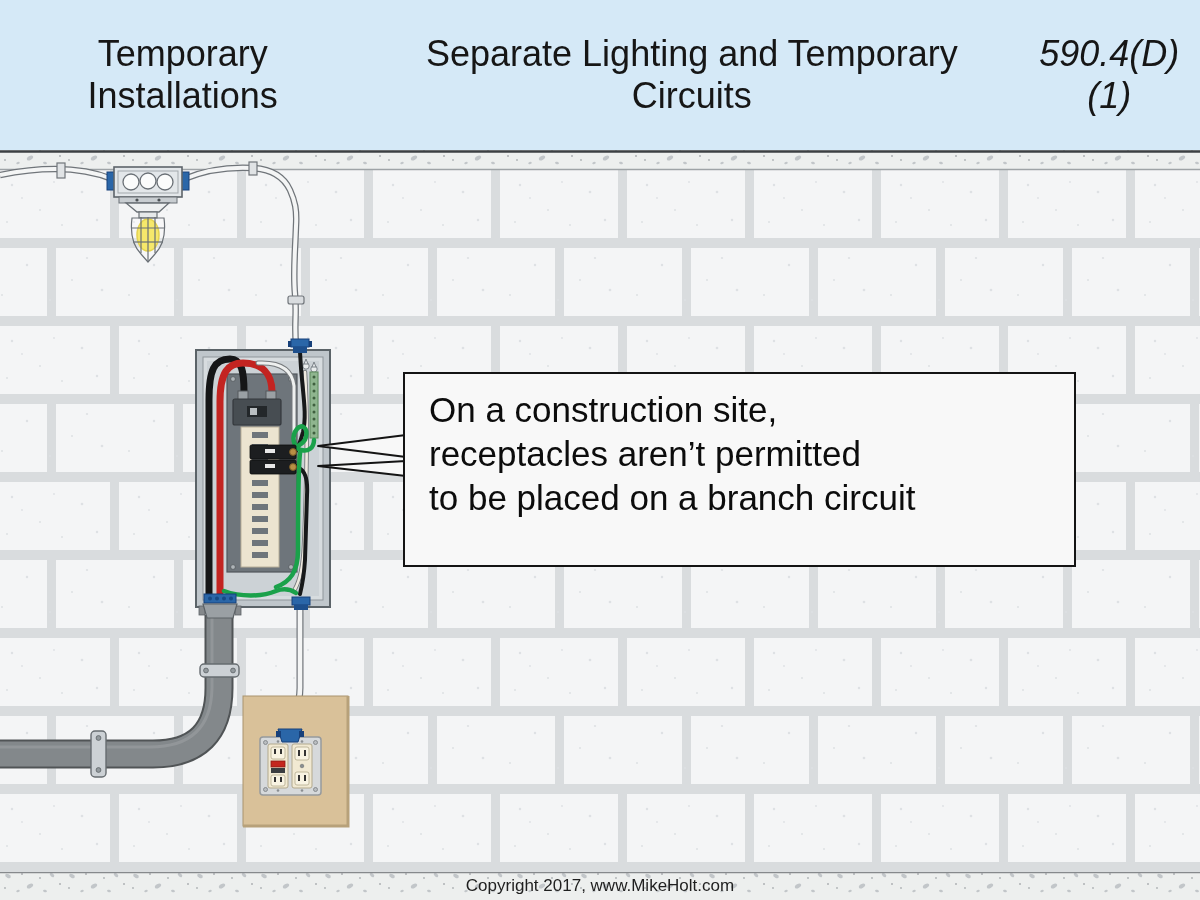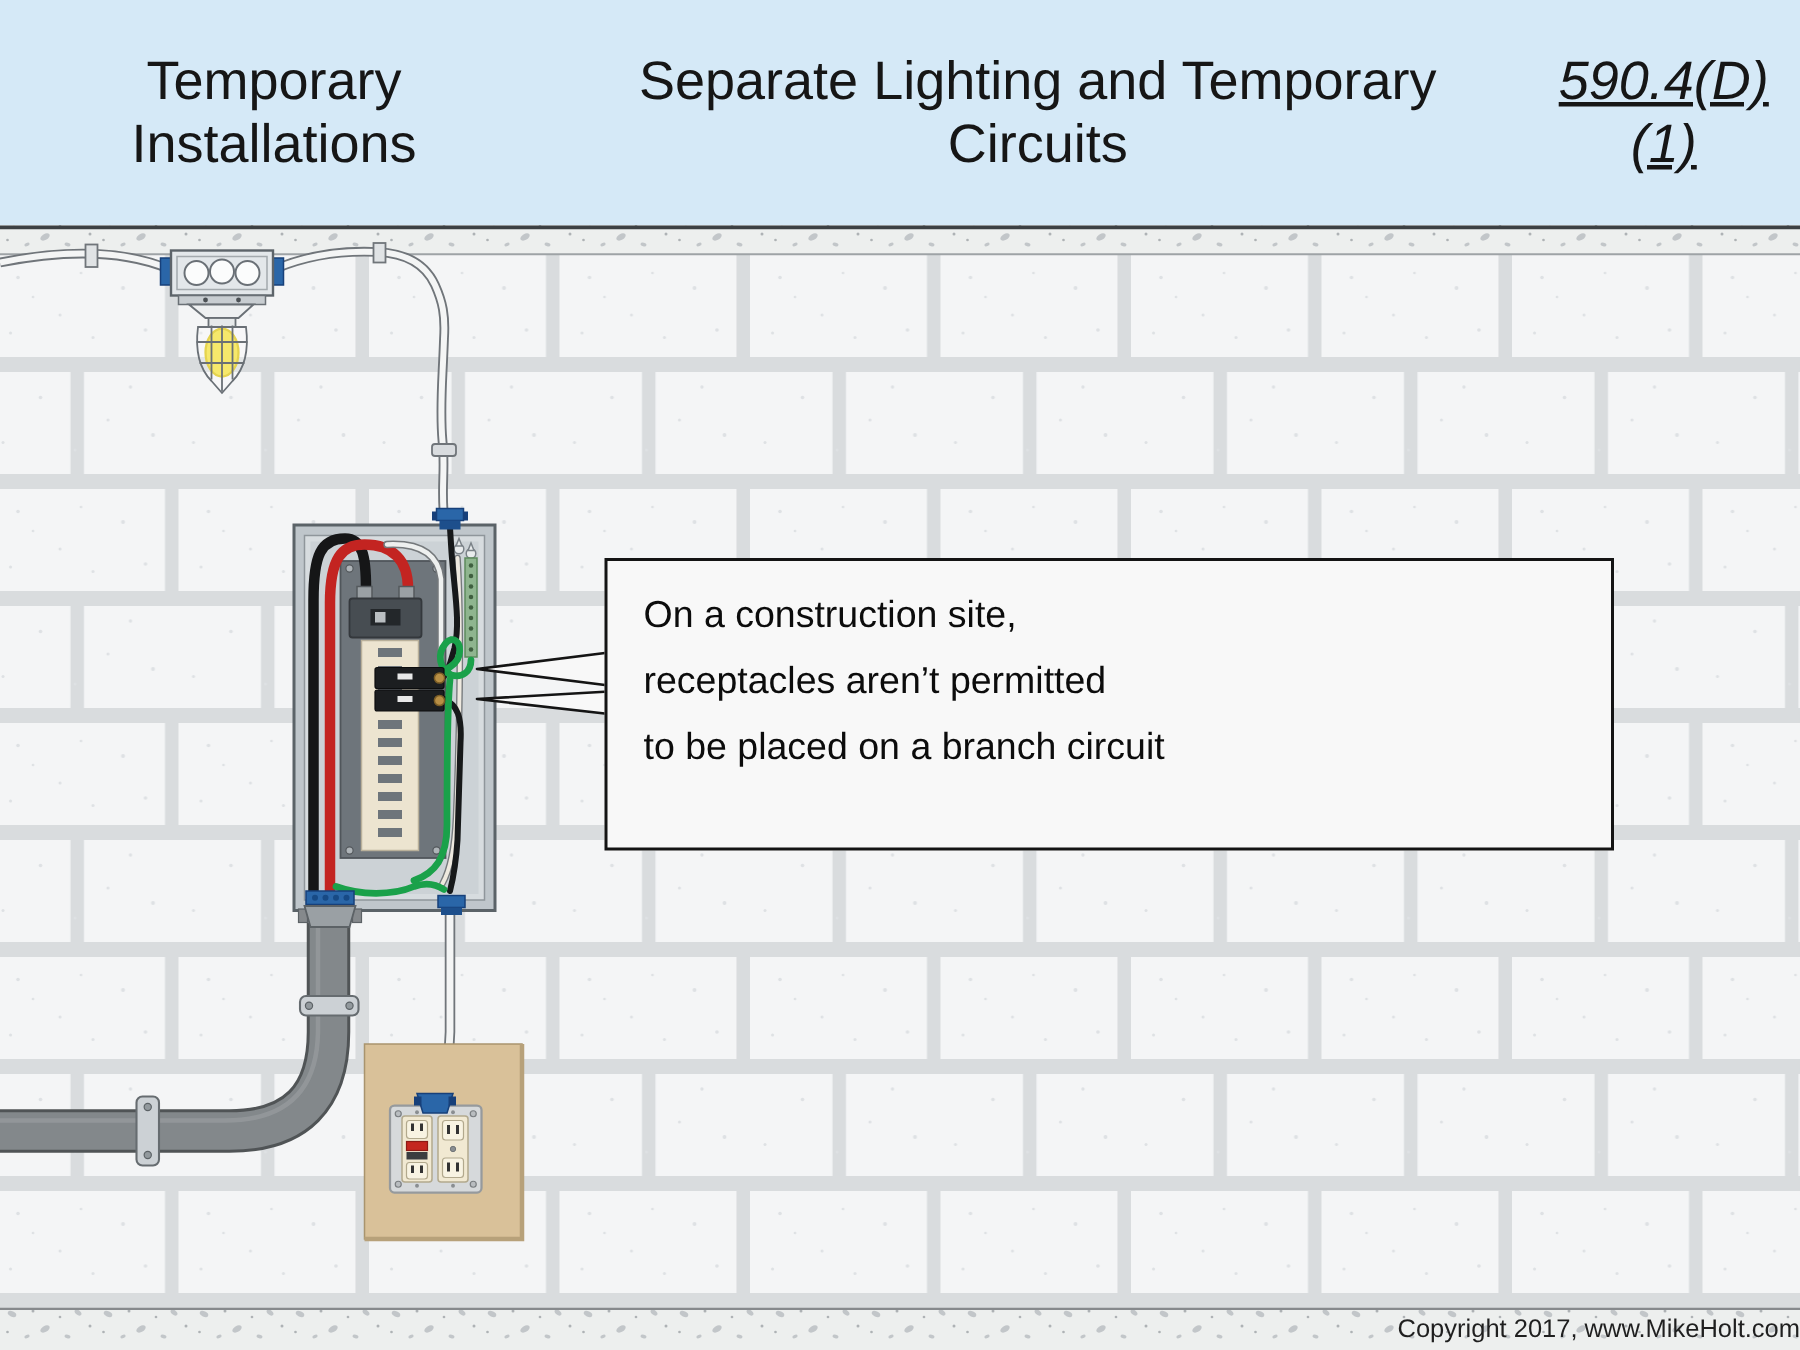--- a/index.html
+++ b/index.html
@@ -6,31 +6,31 @@
   .stage{
     position:relative;width:1200px;height:900px;overflow:hidden;
     font-family:"Liberation Sans","DejaVu Sans",sans-serif;background:#ffffff;
   }
   .header-band{
     position:absolute;left:0;top:0;width:1200px;height:150px;
     background:#d5e9f7;display:flex;flex-direction:row;align-items:center;
     justify-content:center;z-index:2;
   }
   .title-line{font-size:36px;line-height:42px;color:#161616;text-align:center;}
-  .title-line.code{font-style:italic;text-decoration:underline;}
+  .title-line.code{font-style:italic;}
   .diagram-svg{position:absolute;left:0;top:0;z-index:1;}
   .callout-box{
     position:absolute;left:403px;top:372px;width:673px;height:195px;
     background:#f8f8f8;border:2.5px solid #141414;box-sizing:border-box;
     padding:14px 10px 0 24px;z-index:3;
   }
-  .callout-line{font-size:25px;line-height:44px;color:#0c0c0c;white-space:nowrap;}
+  .callout-line{font-size:35px;line-height:44px;color:#0c0c0c;white-space:nowrap;}
   .footer-band{
     position:absolute;left:0;top:872px;width:1200px;height:28px;
-    display:flex;align-items:center;justify-content:flex-end;z-index:2;
+    display:flex;align-items:center;justify-content:center;z-index:2;
   }
   .copyright{font-size:17px;color:#1f1f1f;}
 </style>
 </head>
 <body>
 
 <div class="stage">
 
   <div class="header-band">
     <div class="title-line">Temporary Installations</div>

